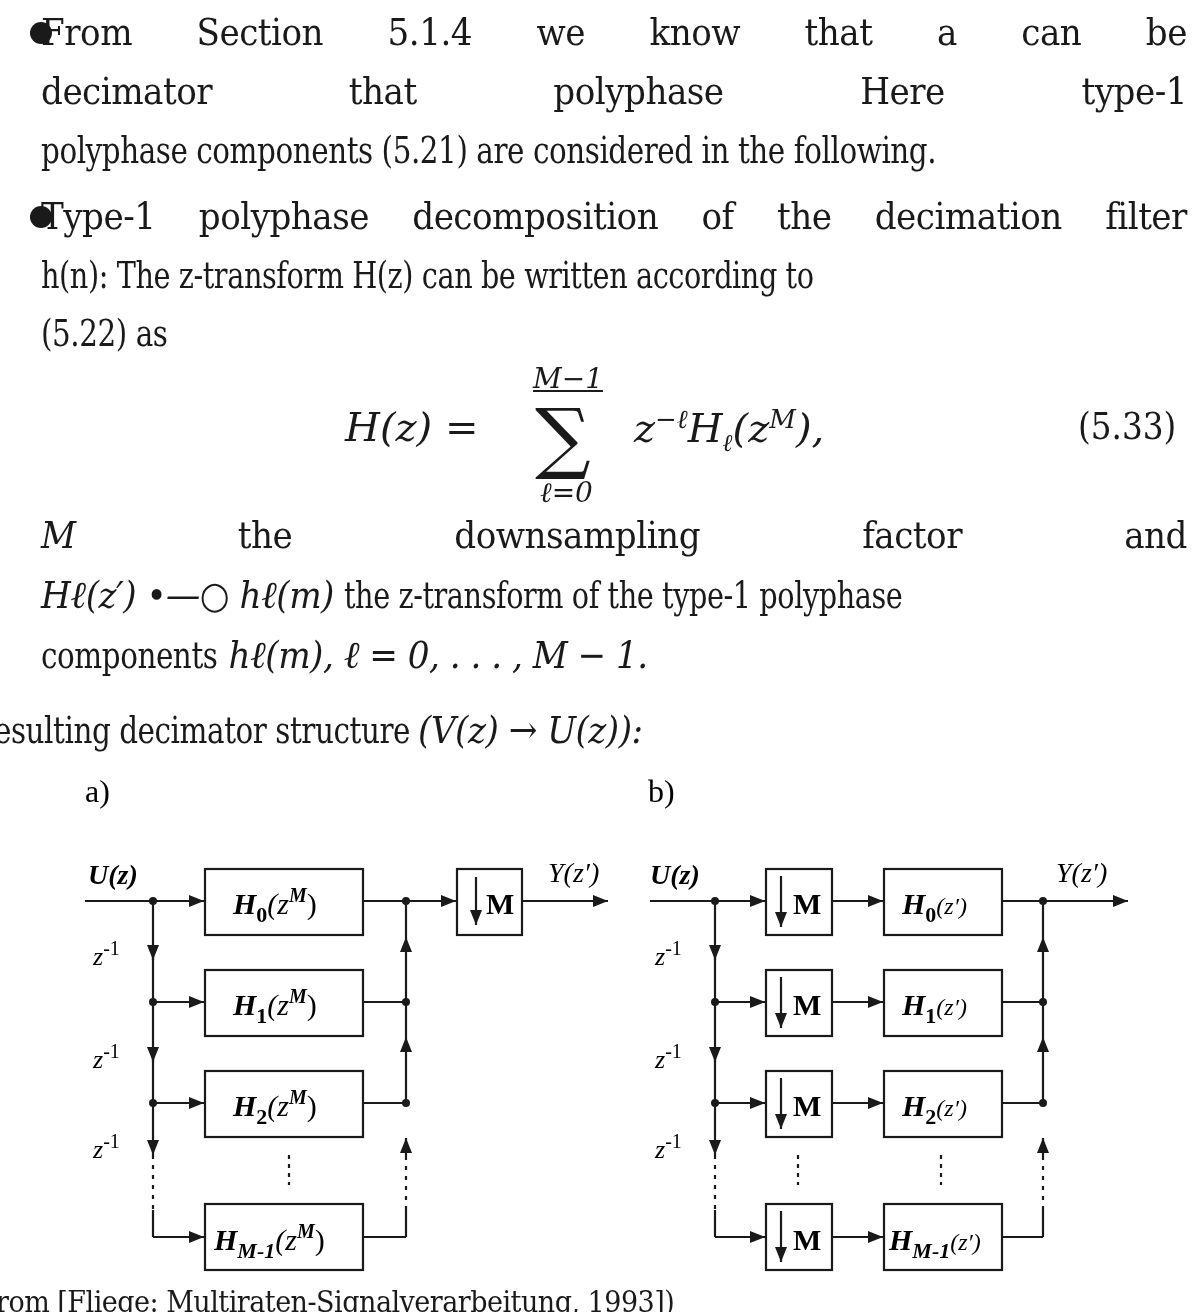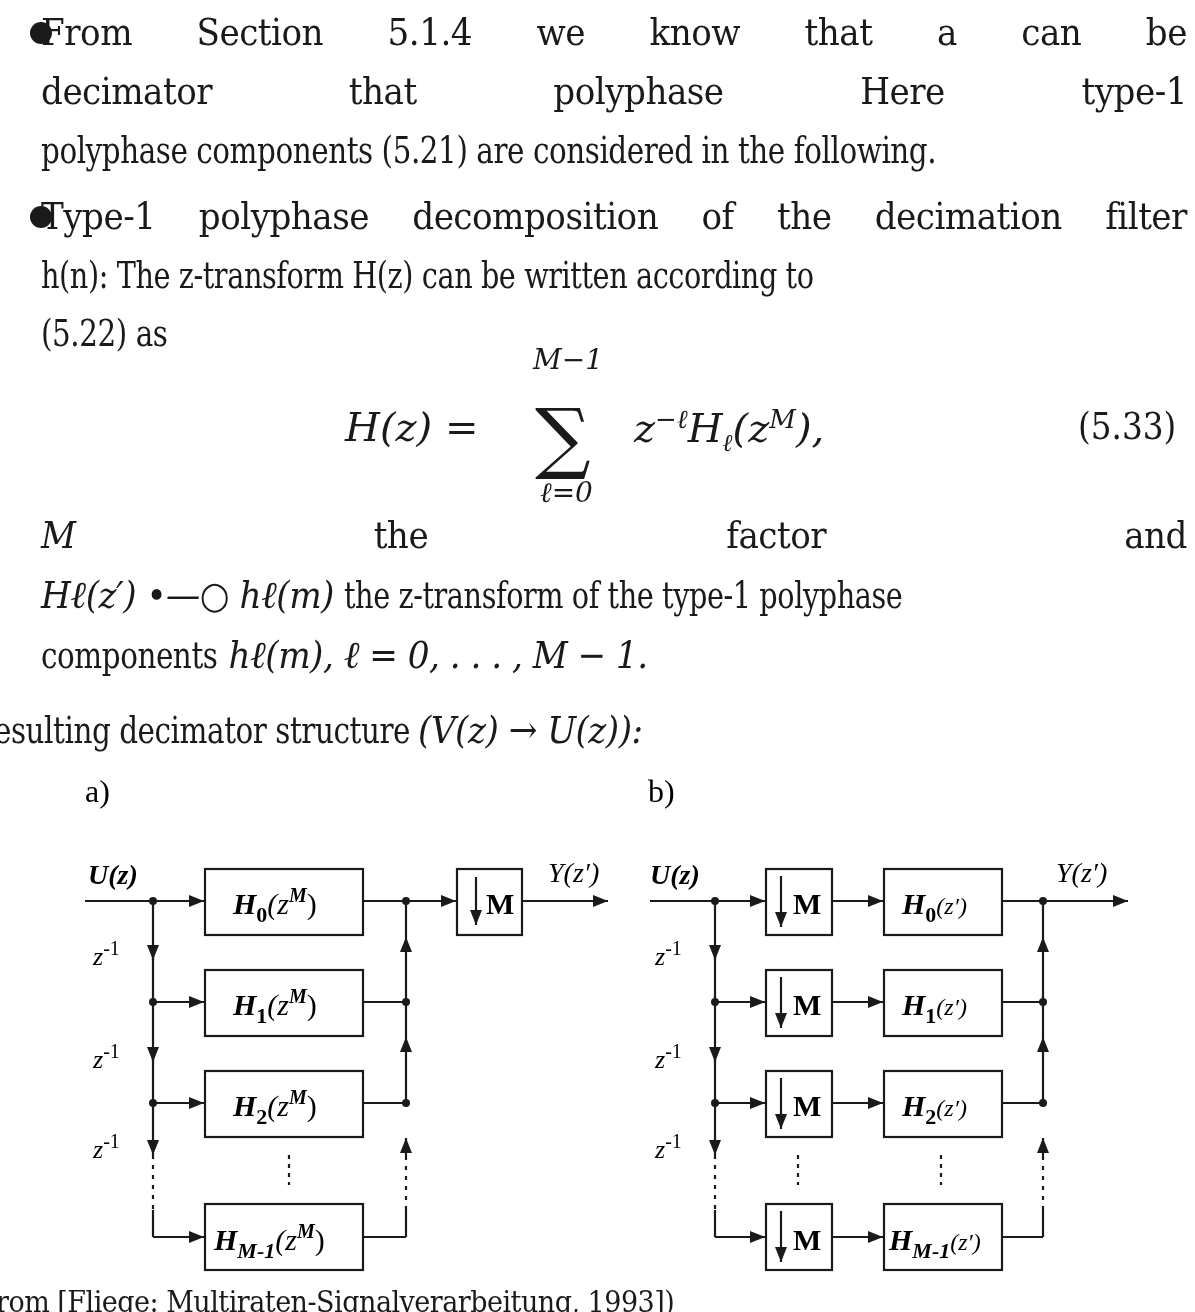--- a/index.html
+++ b/index.html
@@ -51,31 +51,32 @@
     <span>the</span>
     <span>decimation</span>
     <span>filter</span>
   </div>
   <div class="line" style="top:245px; transform:scaleX(0.84);">h(n): The z-transform H(z) can be written according to</div>
   <div class="line" style="top:303px; transform:scaleX(0.86);">(5.22) as</div>
 </div>
 
 <div>
   <span class="eq m" style="left:345px; top:404px;">H(z) =</span>
-  <span class="eq m small" style="left:533px; top:343px;">M−1</span>
+  <span class="eq m small" style="left:533px; top:362px;text-decoration:underline;">M−1</span>
   <span class="sum">∑</span>
   <span class="eq m small" style="left:540px; top:476px;">ℓ=0</span>
   <span class="eq m" style="left:628px; top:404px;margin-left:6px;"><span>z</span><sup style="font-size:26px;">−ℓ</sup><span>H</span><sub style="font-size:24px;">ℓ</sub><span>(z</span><sup style="font-size:26px;">M</sup><span>),</span></span>
   <span class="eq" style="left:1078px; top:404px; font-size:38px; transform:scaleX(0.86); transform-origin:left top;">(5.33)</span>
 </div>
 
 <div>
   <div class="line just" style="top:505px;">
     <span class="m">M</span>
     <span>the</span>
+    <span>downsampling</span>
     <span>factor</span>
     <span>and</span>
   </div>
   <div class="line" style="top:565px;">
     <span class="m">Hℓ(z′) •—○ hℓ(m)</span>
     <span style="display:inline-block; transform:scaleX(0.84); transform-origin:left;">the z-transform of the type-1 polyphase</span>
   </div>
   <div class="line" style="top:625px;">
     <span style="display:inline-block; transform:scaleX(0.86); transform-origin:left; margin-right:-28px;">components</span>
     <span class="m">hℓ(m), ℓ = 0, . . . , M − 1.</span>

